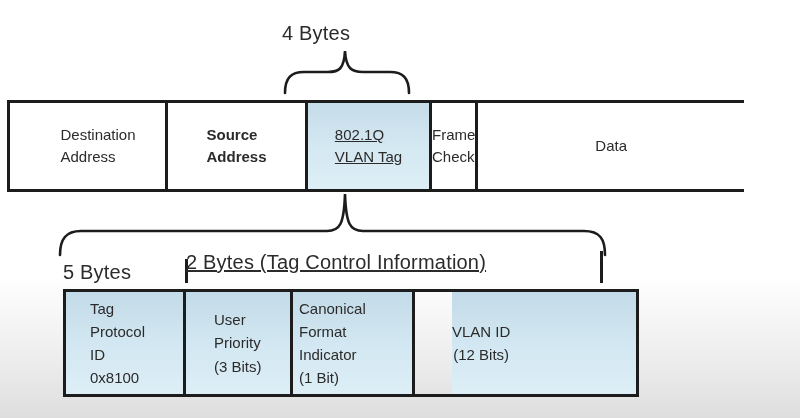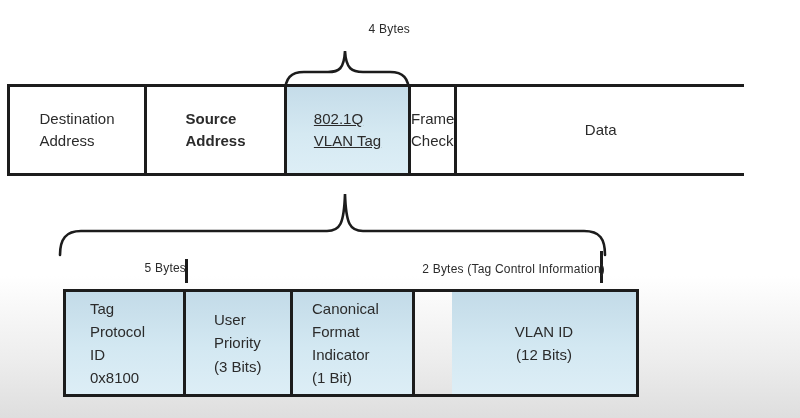--- a/index.html
+++ b/index.html
@@ -8,52 +8,53 @@
     width: 800px;
     height: 418px;
     overflow: hidden;
     background: linear-gradient(180deg, #ffffff 0%, #ffffff 66%, #ededed 86%, #dedede 100%);
     font-family: "Liberation Sans", sans-serif;
     color: #2b2b2b;
   }
 
   .annot {
     position: absolute;
-    font-size: 12px;
-    text-align: right;
+    font-size: 20px;
+    text-align: left;
     letter-spacing: 0.2px;
     white-space: nowrap;
   }
   .top-label   { top: 22px;  left: 282px; width: 128px; }
   .span-left   { top: 261px; left: 63px;  width: 123px; }
-  .span-right  { top: 262px; left: 186px; width: 419px; }
+  .span-right  { top: 251px; left: 186px; width: 419px; text-decoration: underline; }
 
   svg.brace { position: absolute; overflow: visible; }
   .brace path {
     fill: none;
     stroke: #1c1c1c;
     stroke-width: 2.6;
     stroke-linecap: round;
   }
 
   .tick { position: absolute; width: 3px; background: #1c1c1c; }
   .tick-left  { left: 185px; top: 259px; height: 24px; }
   .tick-right { left: 600px; top: 251px; height: 32px; }
 
   
   .frame {
     position: absolute;
-    left: 7px; top: 84px;
+    left: 7px; top: 100px;
     width: 737px; height: 92px;
     box-sizing: border-box;
     display: flex;
     border-top: 3px solid #1c1c1c;
     border-bottom: 3px solid #1c1c1c;
     border-left: 3px solid #1c1c1c;
     background: #ffffff;
+    padding-left: 21px;
   }
   .fcell {
     box-sizing: border-box;
     border-right: 3px solid #1c1c1c;
     display: flex;
     align-items: center;
     justify-content: center;
     font-size: 15px;
     line-height: 1.45;
   }
@@ -79,22 +80,22 @@
     box-sizing: border-box;
     border-right: 3px solid #1c1c1c;
     display: flex;
     align-items: center;
     font-size: 15px;
     line-height: 1.55;
     background: linear-gradient(180deg, #c3dbe8 0%, #d3e8f2 55%, #ddeef6 100%);
   }
   .bw1 { width: 120px; padding-left: 24px; }
   .bw2 { width: 107px; padding-left: 28px; }
-  .bw3 { width: 122px; padding-left: 19px; }
-  .bcell:last-child { border-right: none; flex: 1; justify-content: center; margin-left: 37px; }
+  .bw3 { width: 122px; padding-left: 6px; }
+  .bcell:last-child { border-right: none; flex: 1; justify-content: flex-start; margin-left: 37px; }
 </style>
 </head>
 <body>
 
 <div class="canvas">
 
   <div class="annot top-label">4 Bytes</div>
 
   <svg class="brace" style="left:282px; top:44px;" width="130" height="52" viewBox="0 0 130 52">
     <path d="M3,49 C3,34 9,28 22,28 L46,28 C57,28 62,25 63,7 C64,25 70,28 81,28 L108,28 C121,28 127,34 127,49"></path>

